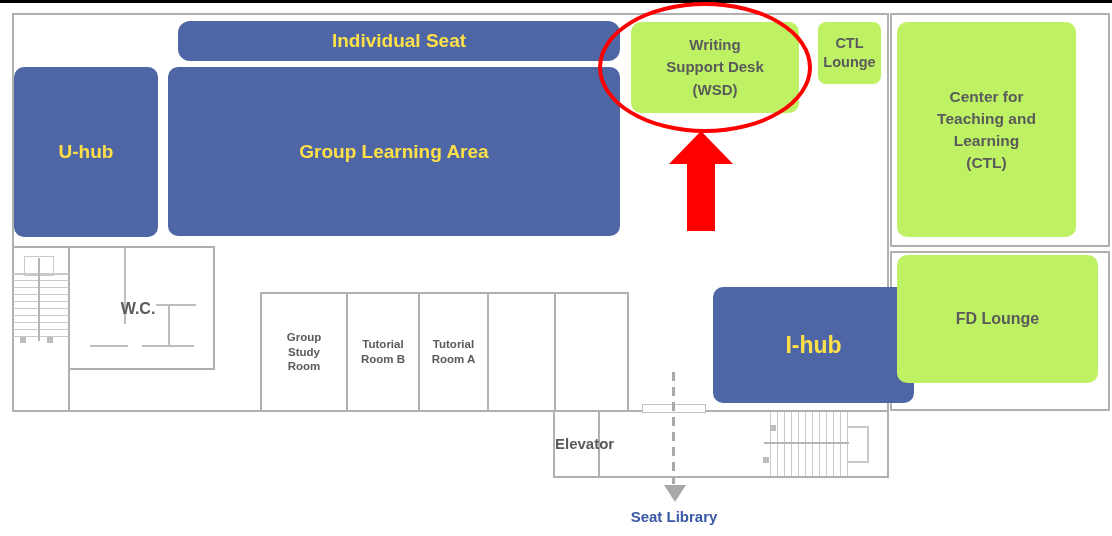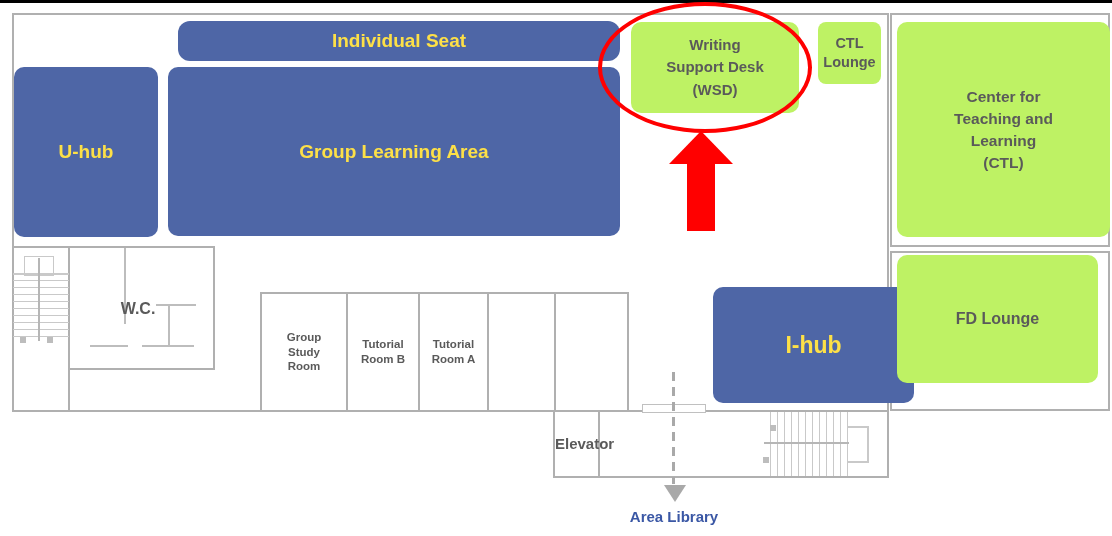--- a/index.html
+++ b/index.html
@@ -106,31 +106,31 @@
 
   <div class="abs yellow" style="left:631px;top:22px;width:168px;height:91px;font-size:15px;line-height:1.5;">
     <span class="multiline">Writing
 Support Desk
 (WSD)</span>
   </div>
   <div class="abs yellow" style="left:818px;top:22px;width:63px;height:62px;border-radius:8px;font-size:14.5px;line-height:1.3;">
     <span class="multiline">CTL
 Lounge</span>
   </div>
-  <div class="abs yellow" style="left:897px;top:22px;width:213px;height:215px;font-size:15.5px;line-height:1.42;">
+  <div class="abs yellow" style="left:897px;top:22px;width:179px;height:215px;font-size:15.5px;line-height:1.42;">
     <span class="multiline">Center for
 Teaching and
 Learning
 (CTL)</span>
   </div>
   <div class="abs yellow" style="left:897px;top:255px;width:201px;height:128px;font-size:16px;">
     <span>FD Lounge</span>
   </div>
 
   <div class="abs oval" style="left:598px;top:2px;width:214px;height:131px;"></div>
   <div class="abs red-head" style="left:669px;top:131px;"></div>
   <div class="abs red-stem" style="left:687px;top:163px;width:28px;height:68px;"></div>
 
   <div class="abs dash-line" style="left:672px;top:372px;width:3px;height:112px;"></div>
   <div class="abs dash-head" style="left:664px;top:485px;"></div>
-  <div class="abs navy" style="left:609px;top:508px;width:130px;font-size:15px;text-align:center;">Area Library</div>
+  <div class="abs navy" style="left:609px;top:508px;width:130px;font-size:15px;text-align:center;">Seat Library</div>
 
 </div>
 
 </body></html>

